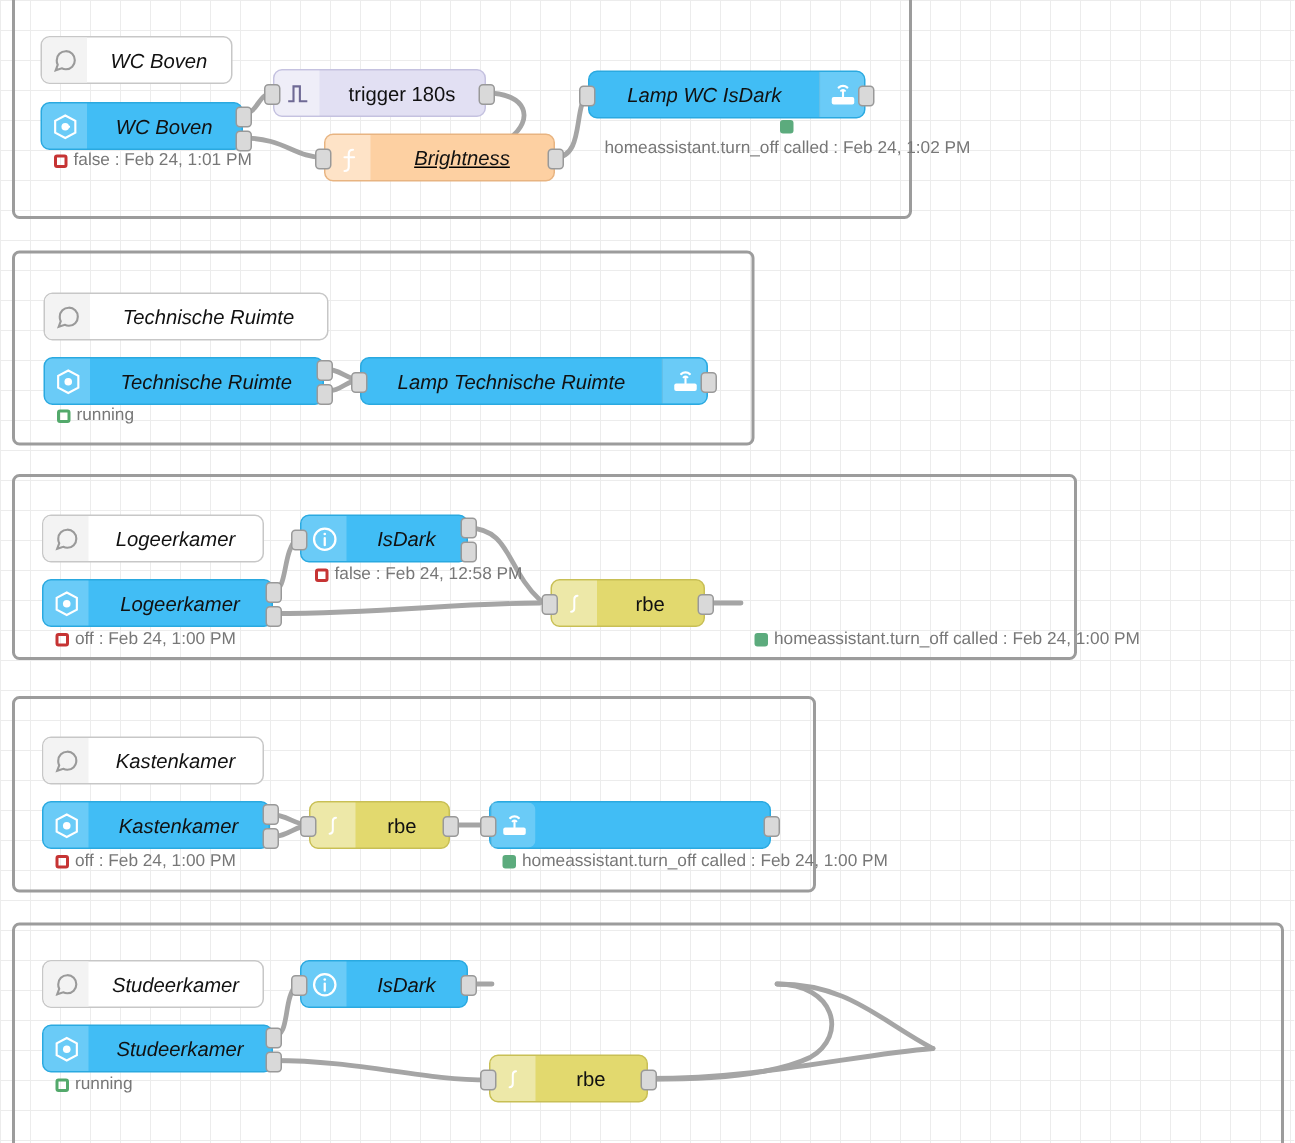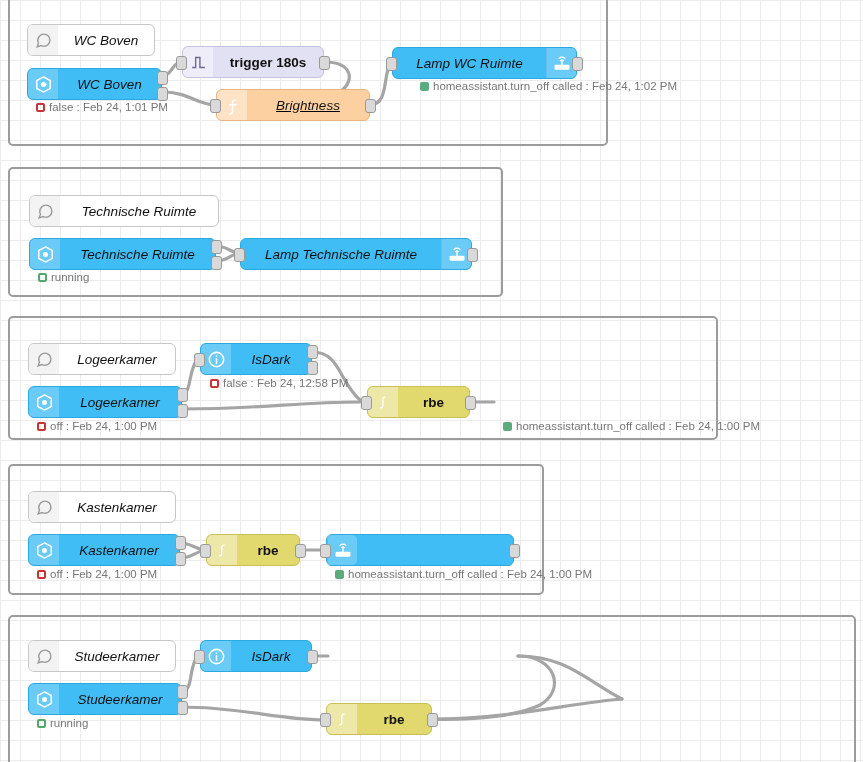--- a/index.html
+++ b/index.html
@@ -56,21 +56,21 @@
     display: flex;
     align-items: center;
     justify-content: center;
     padding: 0 8px;
     font-size: 13.5px;
     font-style: italic;
     color: #111;
     white-space: nowrap;
     overflow: hidden;
   }
-  .node.noitalic .body { font-style: normal; font-weight: bold; }
+  .node.noitalic .body { font-style: normal; }
   .node .icon {
     width: 30px;
     display: flex;
     align-items: center;
     justify-content: center;
     background: rgba(0,0,0,0.06);
     flex: 0 0 30px;
   }
   .node .icon.right {
     border-left: 1px solid rgba(0,0,0,0.06);
@@ -196,36 +196,36 @@
         <path d="M16 4c-3 0-4 1.5-4 4v12c0 2.5-1 4-4 4"></path>
         <path d="M8 11h9"></path>
       </svg>
     </div>
     <div class="body">Brightness</div>
     <div class="port in" style="top:9px;"></div>
     <div class="port out" style="top:9px;"></div>
   </div>
 
   <div class="node n-ha" style="left:392px; top:47px; width:185px;">
-    <div class="body">Lamp WC Ruimte</div>
+    <div class="body">Lamp WC IsDark</div>
     <div class="icon right">
       <svg class="glyph" width="20" height="20" viewBox="0 0 24 24" fill="none" stroke="#fff" stroke-width="1.7" stroke-linecap="round">
         <rect x="3" y="14" width="18" height="6" rx="1.6" fill="#fff" stroke="none"></rect>
         <circle cx="7" cy="17" r="0.9" fill="#41bdf5"></circle>
         <circle cx="10" cy="17" r="0.9" fill="#41bdf5"></circle>
         <circle cx="13" cy="17" r="0.9" fill="#41bdf5"></circle>
         <path d="M12 14 V9"></path>
         <path d="M8.5 6.5a5 5 0 0 1 7 0"></path>
         <path d="M10.5 9a2.5 2.5 0 0 1 3 0"></path>
       </svg>
     </div>
     <div class="port in" style="top:9px;"></div>
     <div class="port out" style="top:9px;"></div>
   </div>
-  <div class="status" style="left:420px; top:80px;">
+  <div class="status" style="left:403px; top:80px;flex-direction:column;">
     <span class="dot dot-green-fill"></span>
     <span>homeassistant.turn_off called : Feb 24, 1:02 PM</span>
   </div>
 
   <div class="group" style="left:8px; top:167px; width:495px; height:130px;"></div>
 
   <div class="node n-comment" style="left:29px; top:195px; width:190px;">
     <div class="icon left">
       <svg class="glyph" width="17" height="17" viewBox="0 0 24 24" fill="none" stroke="#9a9a9a" stroke-width="2">
         <path d="M21 11.5a8.38 8.38 0 0 1-8.5 8.5 9 9 0 0 1-3.8-.9L3 21l1.9-5.2A8.38 8.38 0 0 1 4 11.5 8.5 8.5 0 0 1 12.5 3 8.38 8.38 0 0 1 21 11.5z"></path>

